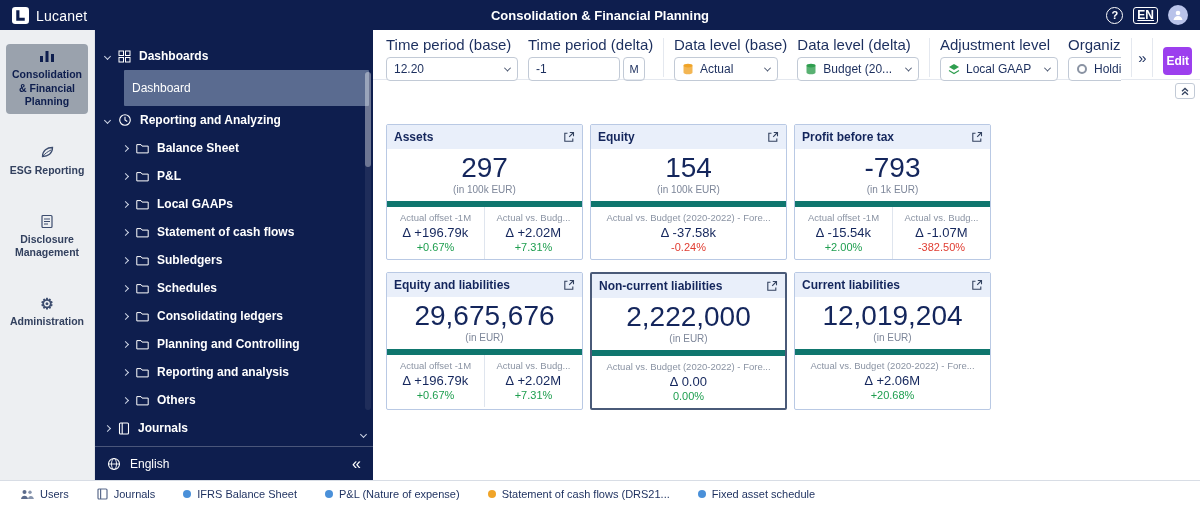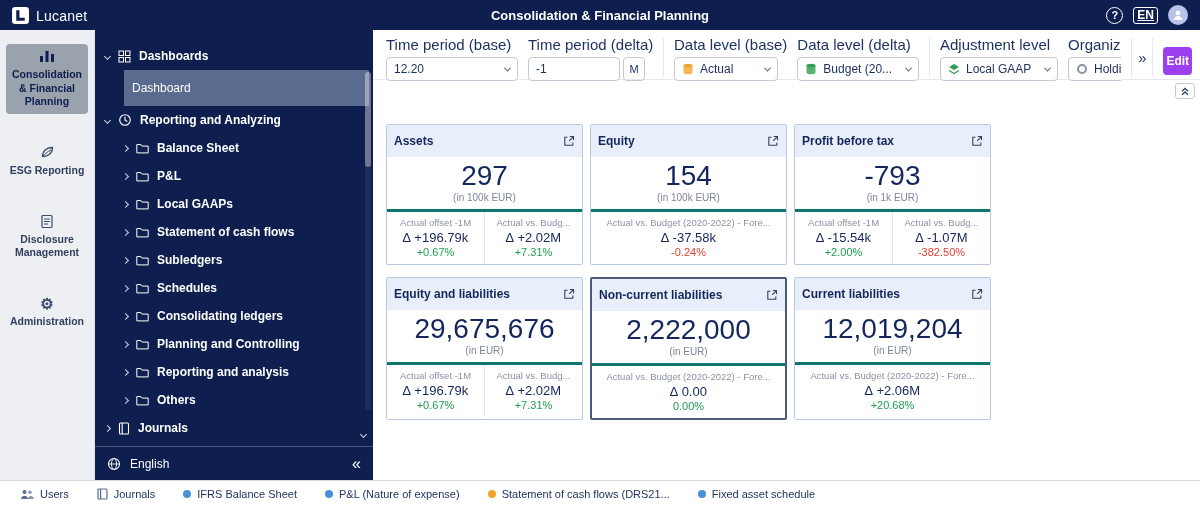--- a/index.html
+++ b/index.html
@@ -56,26 +56,26 @@
   .fgroup.clipped .fcontrol { width:110px; border-radius:4px 0 0 4px; }
   .expand-filters { align-self:stretch; display:flex; align-items:center; padding:0 6px; font-size:15px; color:#1c2f5e; cursor:pointer; border-left:1px solid #e4e8ef; border-right:1px solid #e4e8ef; margin:2px 0; }
   .edit-btn { margin-top:11px; height:28px; width:44px; border:none; border-radius:4px; color:#fff; font-size:12px; font-weight:700; cursor:pointer; font-family:"Liberation Sans",sans-serif; }
 
   
   .dashboard { position:relative; padding:44px 0 0 13px; }
   .collapse-all { position:absolute; top:3px; right:5px; width:20px; height:16px; border:1px solid #c2cad6; border-radius:3px; display:flex; align-items:center; justify-content:center; cursor:pointer; background:#fff; }
   .cards-grid { display:grid; grid-template-columns:repeat(3,197px); gap:12px 7px; }
   .card { border:1px solid #b9c9e4; border-radius:2px; background:#fff; overflow:hidden; }
   .card.focused { border:2px solid #4a5a78; }
-  .card-head { height:32px; background:#e9effa; display:flex; align-items:center; padding:0 7px; }
+  .card-head { height:24px; background:#e9effa; display:flex; align-items:center; padding:0 7px; }
   .card-title { font-size:12px; font-weight:700; color:#14265c; }
   .card-link { margin-left:auto; display:flex; cursor:pointer; }
   .card-value { text-align:center; font-size:28px; color:#14265c; margin-top:3px; line-height:1.15; }
   .card-unit { text-align:center; font-size:10px; color:#7d8699; margin-top:0; }
-  .card-metrics { display:flex; border-top:3px solid #0f766e; margin-top:6px; }
+  .card-metrics { display:flex; border-top:6px solid #0f766e; margin-top:6px; }
   .metric { flex:1; text-align:center; padding:5px 3px 6px; min-width:0; }
   .metric + .metric { border-left:1px solid #dfe5ee; }
   .m-label { font-size:9.5px; color:#8a93a3; white-space:nowrap; overflow:hidden; text-overflow:clip; }
   .m-delta { font-size:13px; color:#14265c; margin-top:2px; }
   .m-pct { font-size:11px; margin-top:1px; }
 
   
   .bottombar { position:absolute; bottom:0; left:0; right:0; height:27px; background:#fff; border-top:1px solid #d8dde5; display:flex; align-items:center; gap:28px; padding:0 20px; }
   .bitem { display:flex; align-items:center; gap:6px; font-size:11px; color:#1c2f5e; cursor:pointer; white-space:nowrap; }
   .dot { width:8px; height:8px; border-radius:50%; flex:none; }

